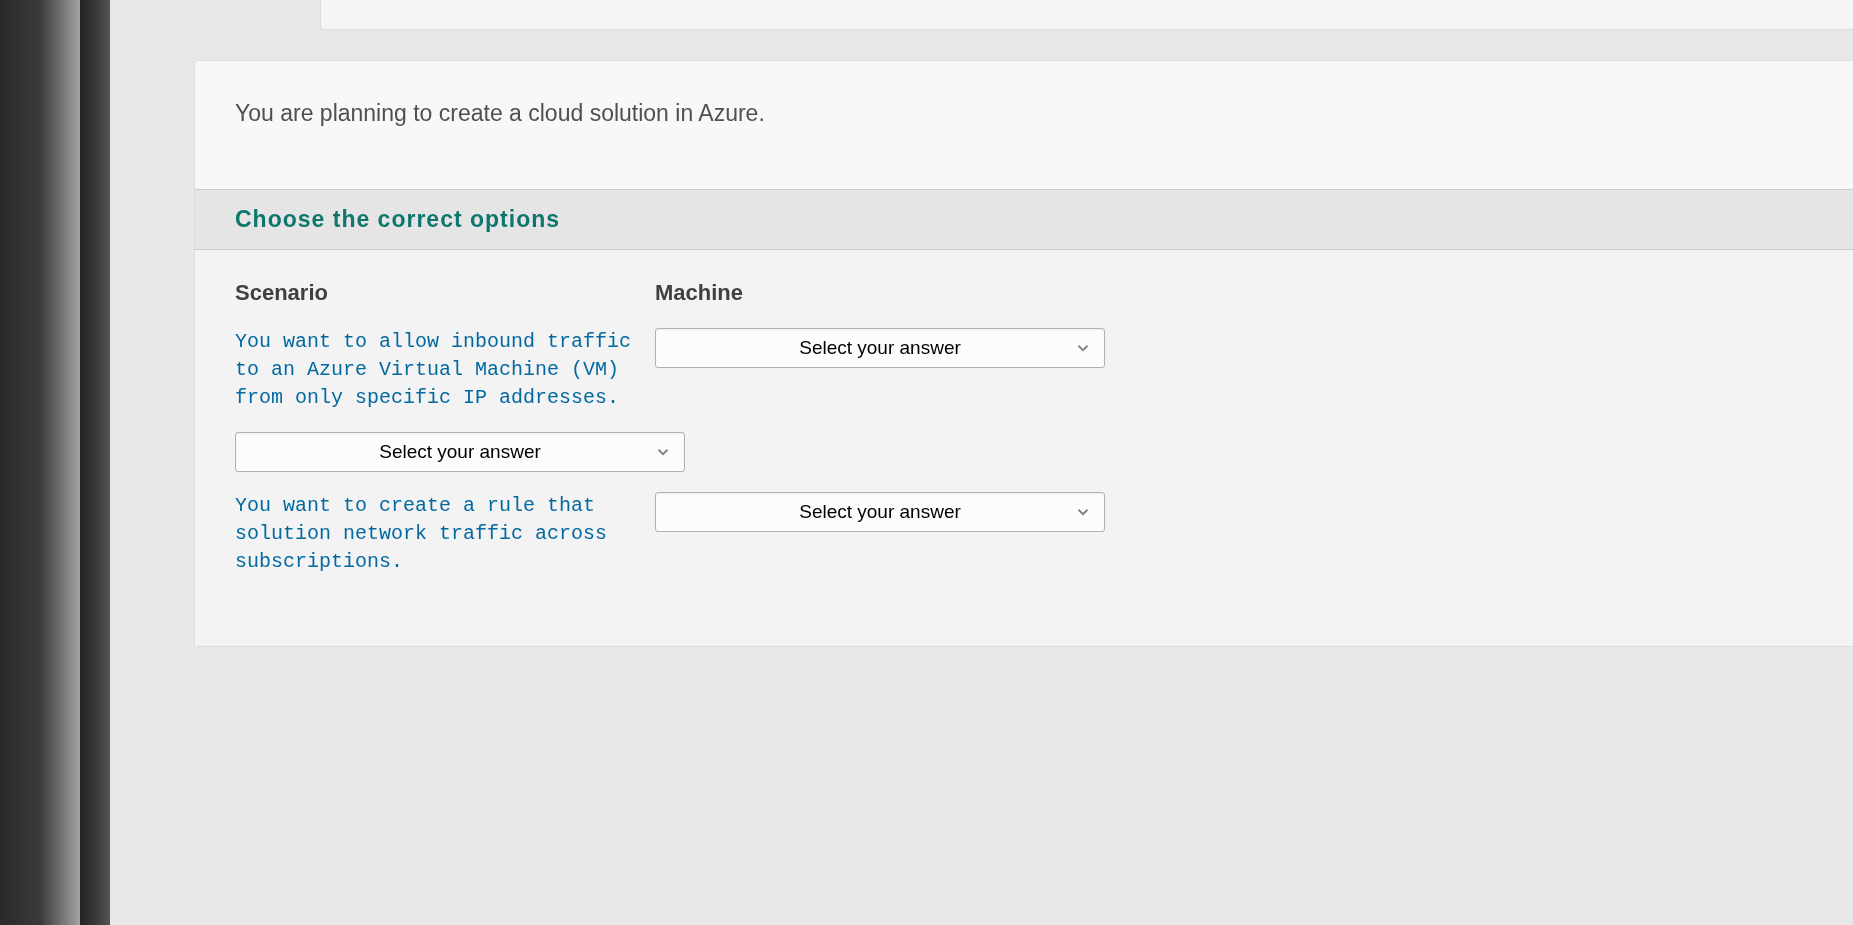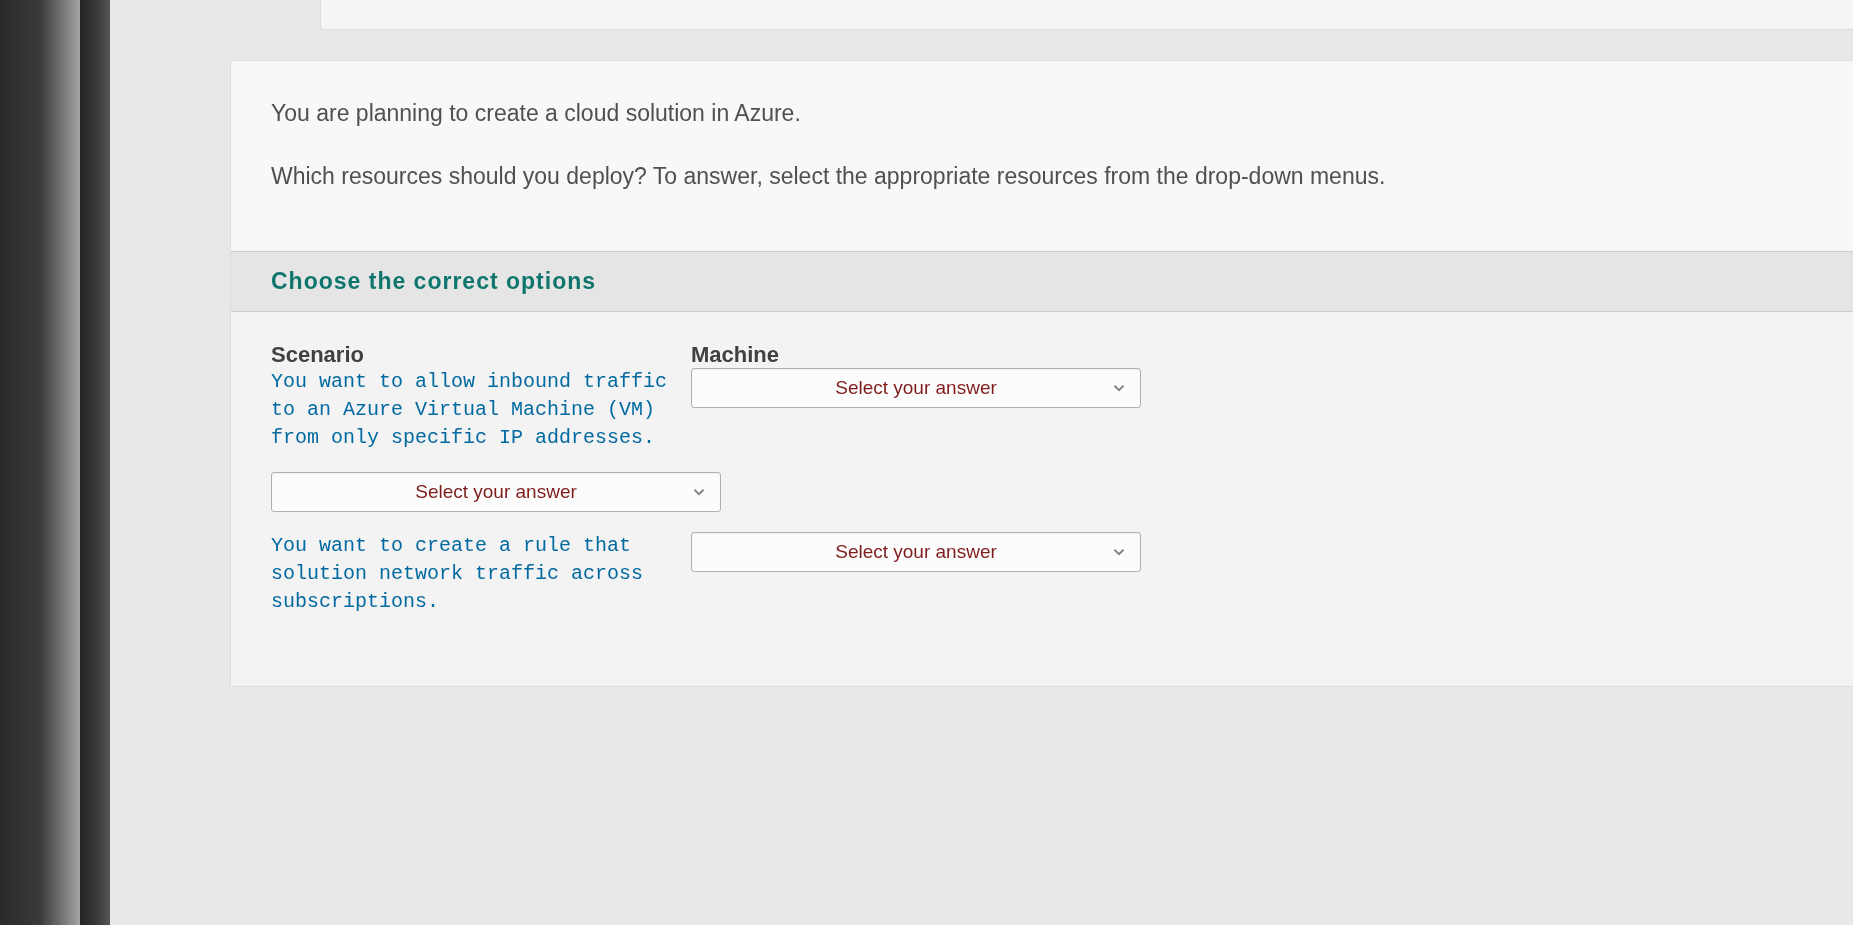--- a/index.html
+++ b/index.html
@@ -38,21 +38,21 @@
       z-index: 5;
     }
     
     .content-area {
       position: absolute;
       left: 110px;
       top: 0;
       right: 0;
       bottom: 0;
       background: #e8e8e8;
-      padding-left: 120px;
+      padding-left: 84px;
     }
     
     .top-card-hint {
       position: absolute;
       top: 0;
       left: 210px;
       right: 0;
       height: 30px;
       background: #f5f5f5;
       border: 1px solid #ddd;
@@ -92,20 +92,21 @@
       letter-spacing: 1px;
     }
     
     .answer-zone {
       padding: 30px 40px 50px 40px;
       background: #f3f3f3;
     }
     
     .headers-row {
       display: flex;
+      margin-bottom: 22px;
       justify-content: space-between;
     }
     
     .col-scenario {
       width: 420px;
       flex-shrink: 0;
     }
     
     .col-resource {
       flex: 1;
@@ -146,21 +147,21 @@
       border-radius: 3px;
       display: flex;
       align-items: center;
       justify-content: center;
       position: relative;
       cursor: pointer;
       box-shadow: inset 0 1px 2px rgba(0,0,0,0.05);
     }
     
     .select-placeholder {
-      color: #7f1d1d;
+      color: #000000;
       font-size: 19px;
     }
     
     .select-chevron {
       position: absolute;
       right: 12px;
       top: 50%;
       transform: translateY(-50%);
       color: #808080;
     }
@@ -178,21 +179,20 @@
 <div class="screen-edge"></div>
 
 <div class="content-area">
 
   <div class="top-card-hint"></div>
 
   <div class="question-card">
 
     <div class="question-body">
       <p>You are planning to create a cloud solution in Azure.</p>
-      <p>Which resources should you deploy? To answer, select the appropriate resources from the drop-down menus.</p>
     </div>
 
     <div class="instruction-bar">Choose the correct options</div>
 
     <div class="answer-zone">
 
       <div class="headers-row">
         <div class="col-scenario column-header">Scenario</div>
         <div class="col-resource column-header">Machine</div>
       </div>

